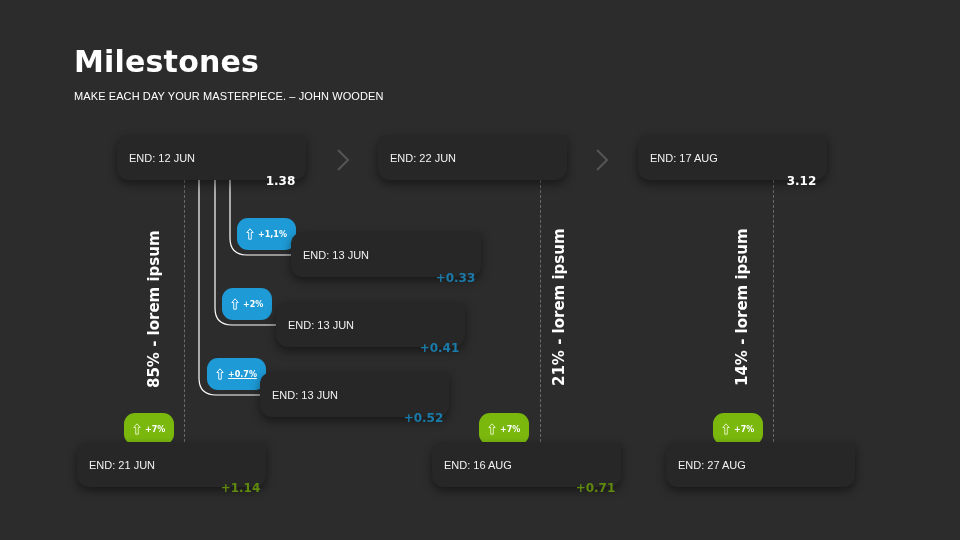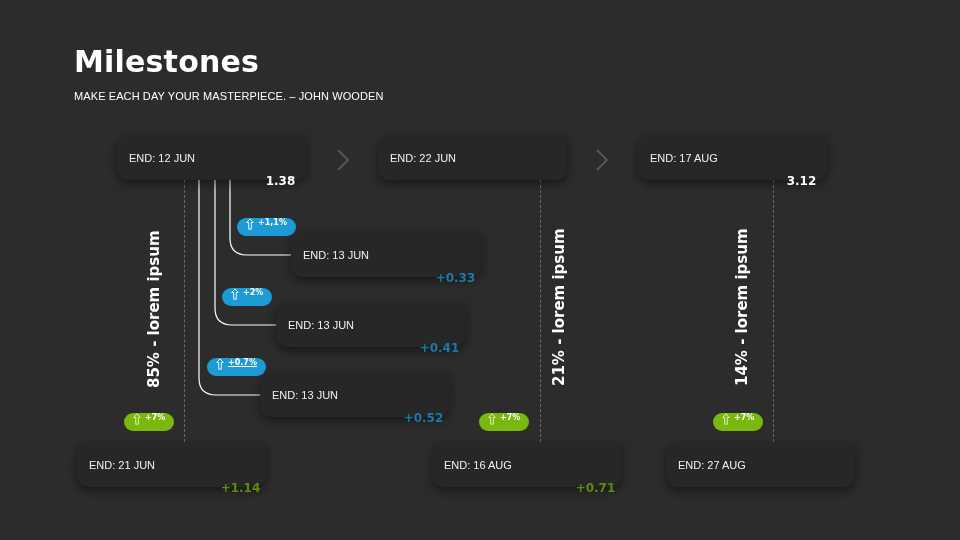--- a/index.html
+++ b/index.html
@@ -38,22 +38,22 @@
     border-radius: 0 12px 12px 0;
     margin-top: 46px;
   }
   .card .value.blue { background: #1e9ad6; color: #ffffff; }
   .card .value.orange { background: #f7931e; color: #ffffff; }
   .card .value.teal { background: #a16207; color: #ffffff; }
   .card .value.lightblue { background: #a8dcf5; color: #1a7bab; }
   .card .value.lime { background: #d9fa75; color: #5f8a0e; }
 
   .pill {
-    position: absolute; height: 18px; border-radius: 11px;
-    display: flex; gap: 4px;
+    position: absolute; height: 32px; border-radius: 11px;
+    display: flex; align-items: center; gap: 4px;
     padding: 0 9px; font-family: "DejaVu Sans", sans-serif;
     font-weight: bold; font-size: 8px; color: #ffffff;
   }
   .pill.blue { background: #1e9ad6; }
   .pill.green { background: #7ab80e; }
   .pill svg { display: block; }
 
   .vtext {
     position: absolute;
     font-family: "DejaVu Sans", sans-serif;

